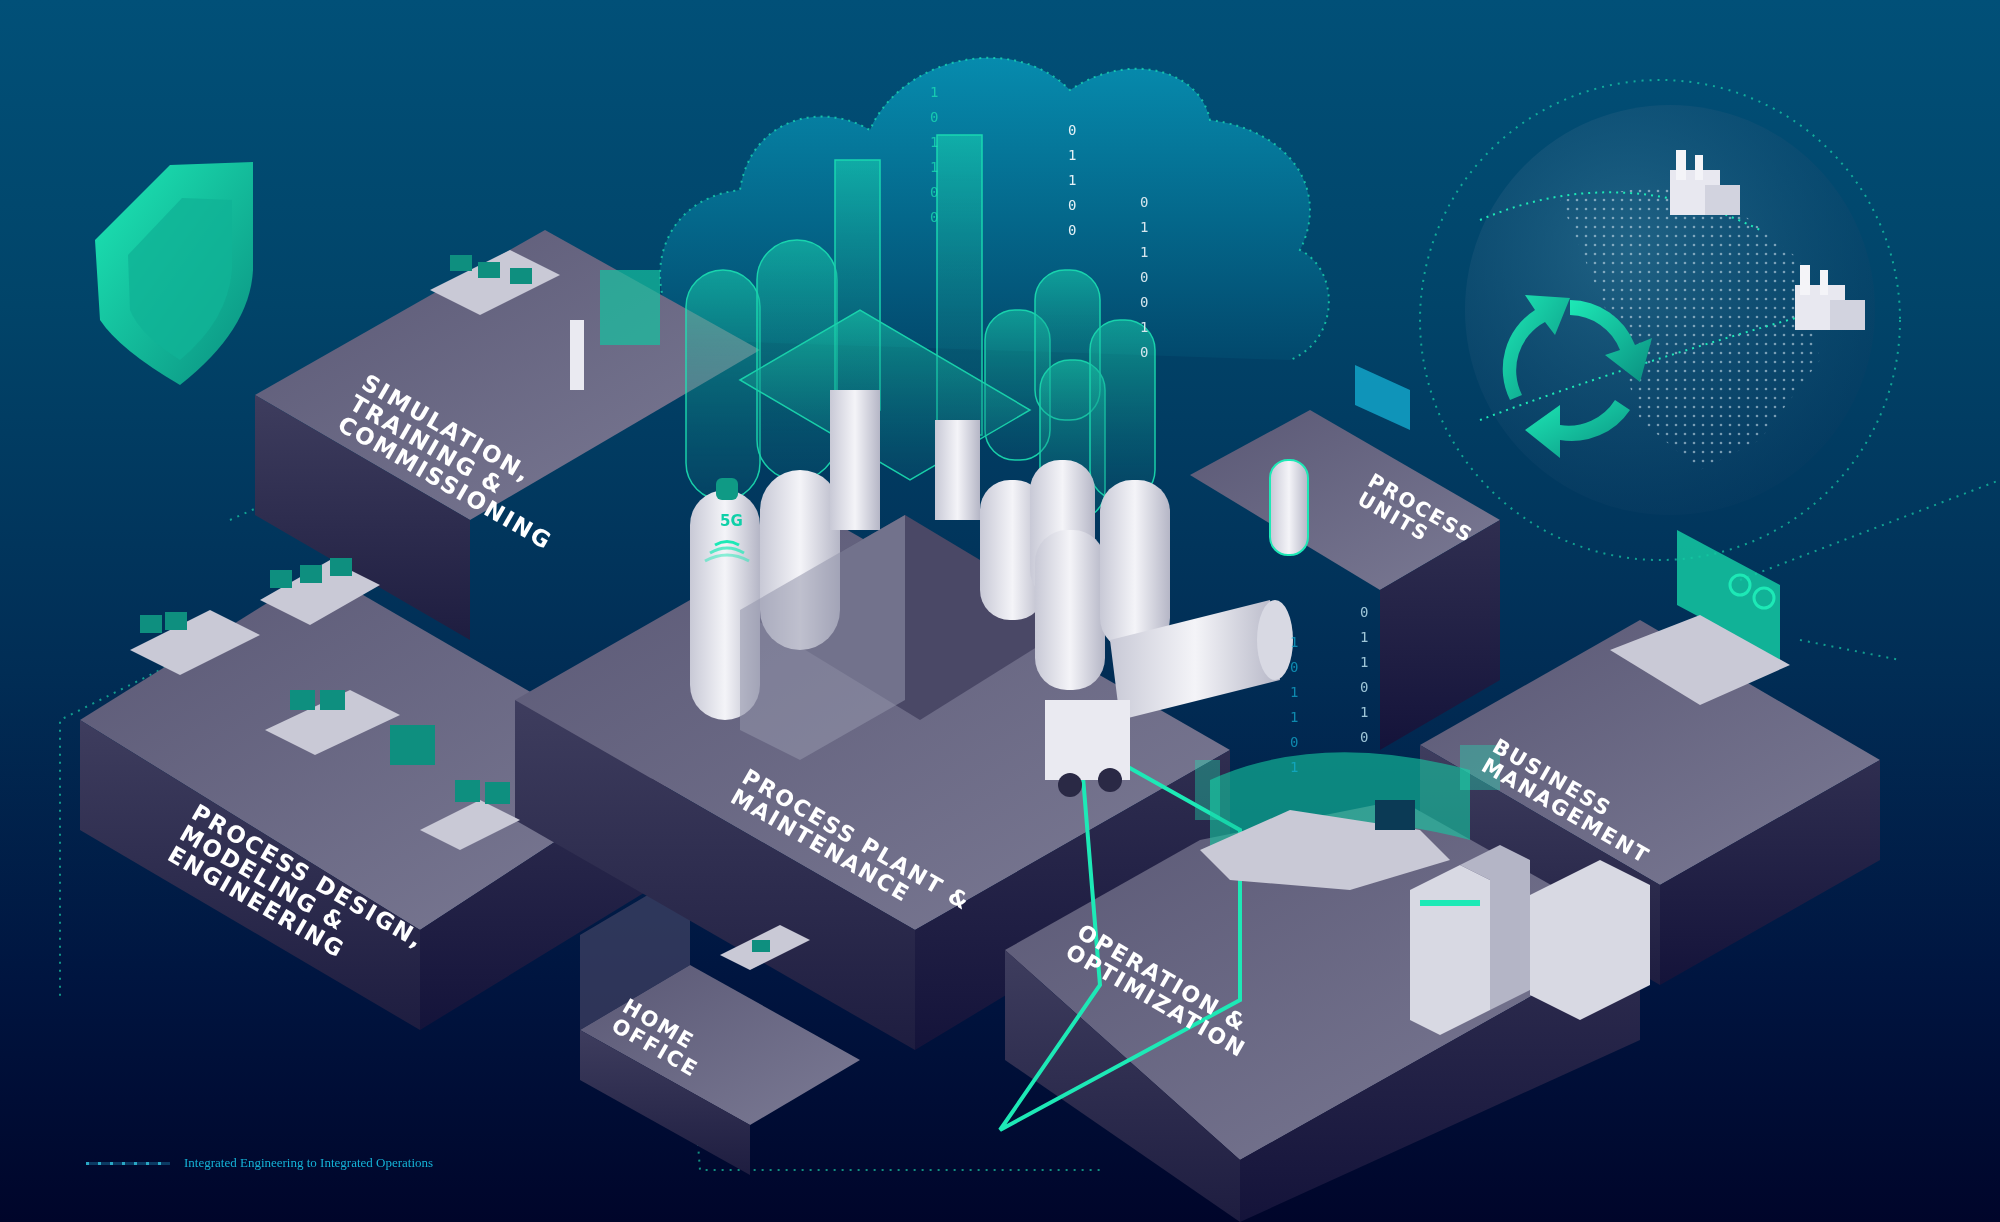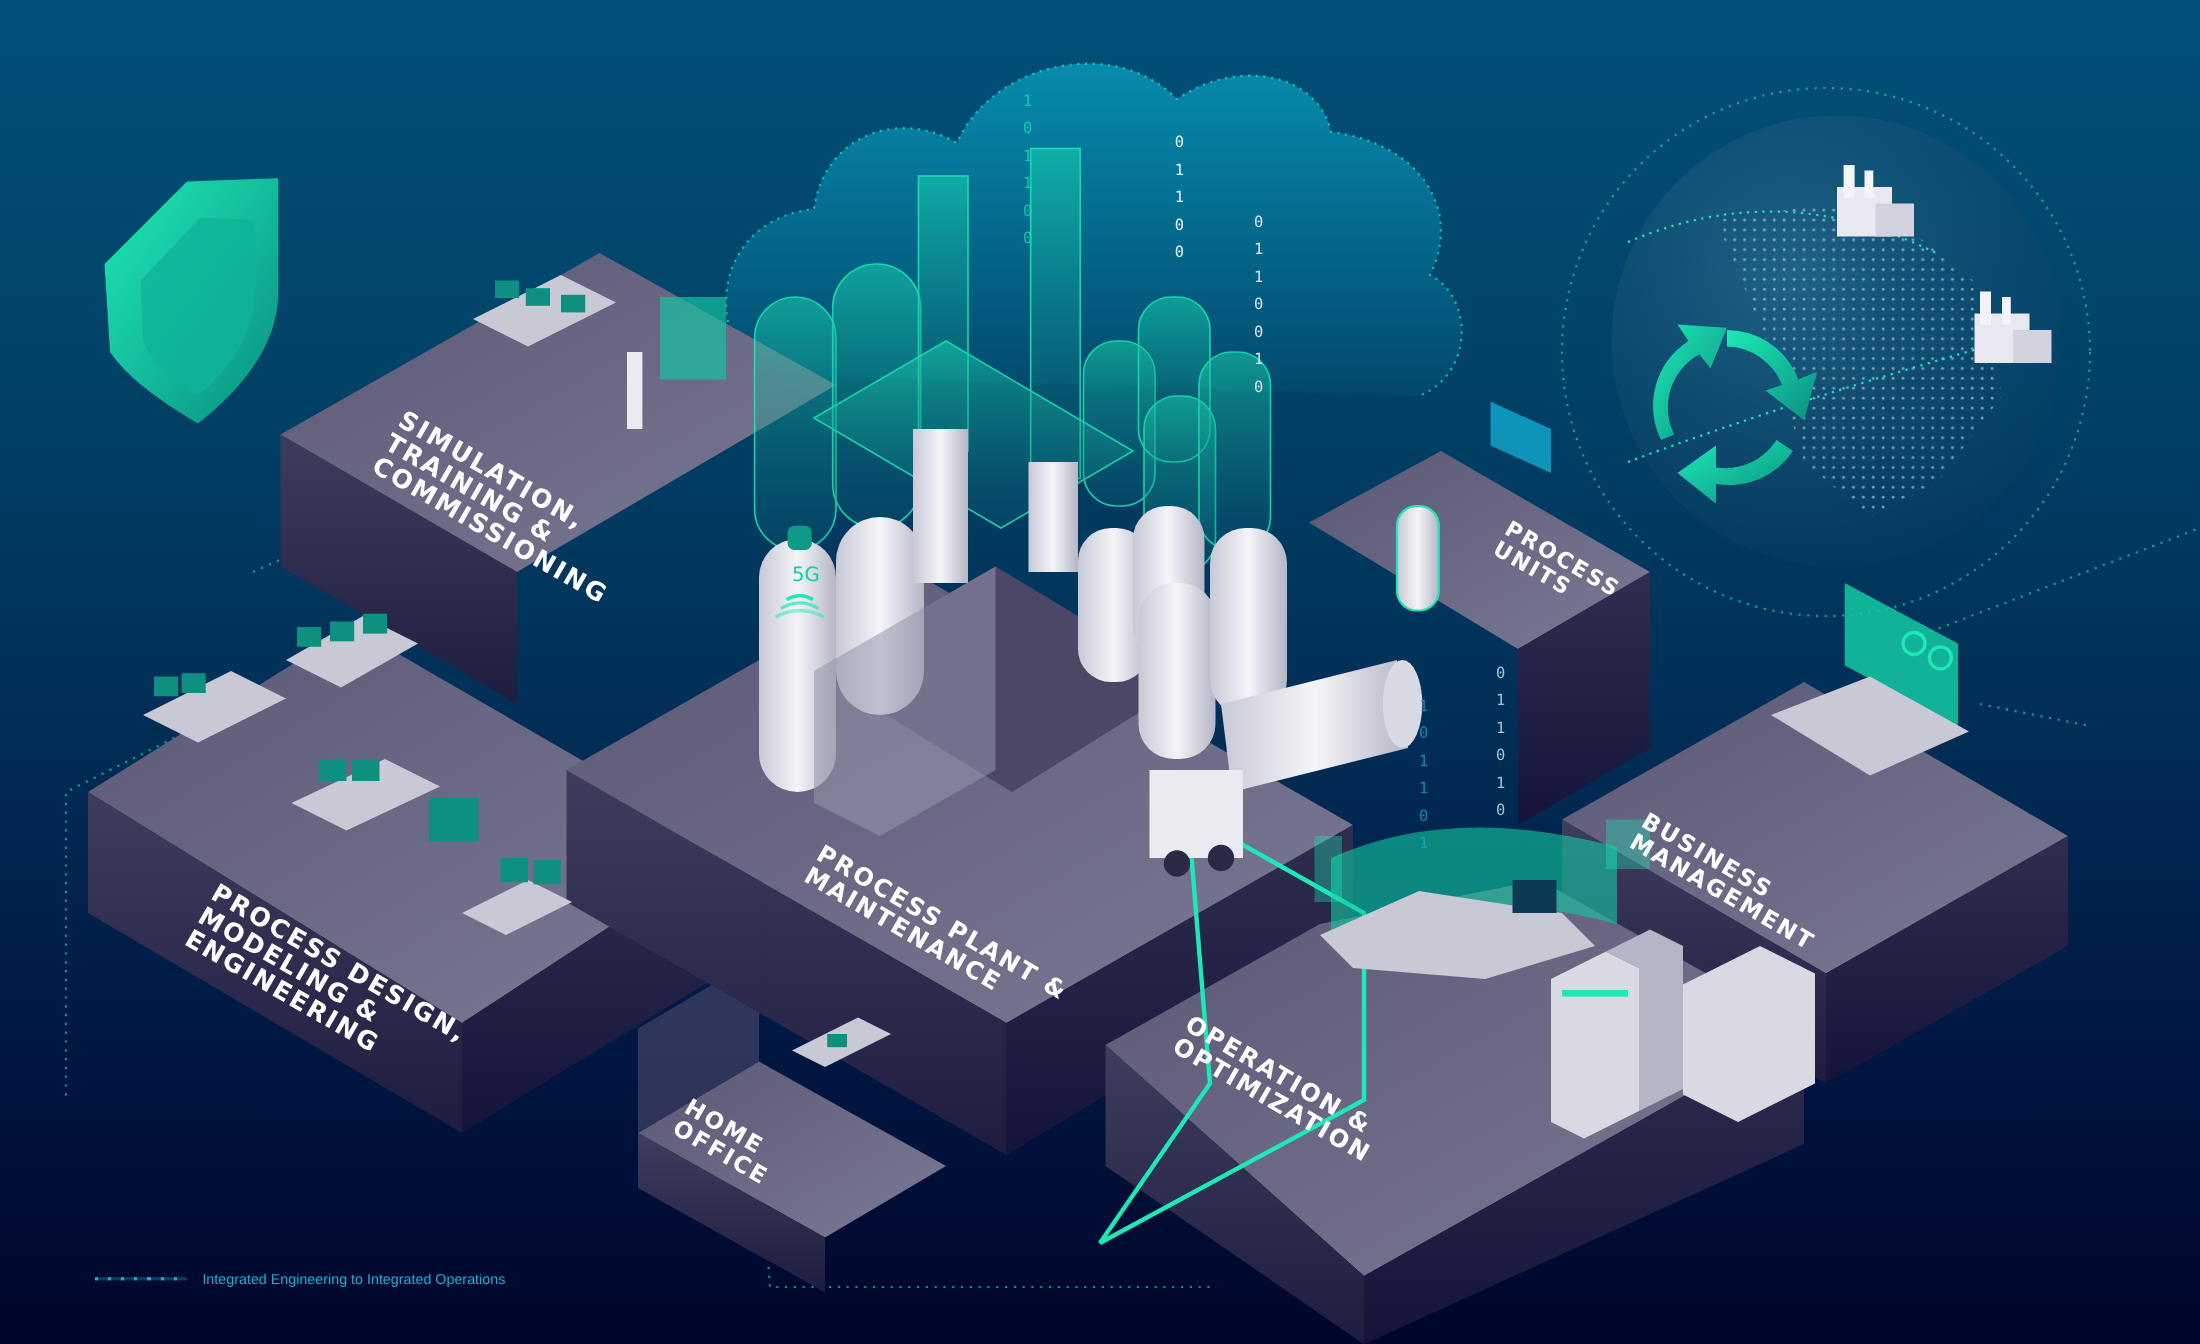--- a/index.html
+++ b/index.html
@@ -4,21 +4,21 @@
 <style>
   html,body{margin:0;padding:0;}
   body{width:2000px;height:1222px;overflow:hidden;background:#00042a;font-family:"DejaVu Sans",sans-serif;}
   #stage{position:relative;width:2000px;height:1222px;
     background:linear-gradient(180deg,#015078 0%,#014469 25%,#012d55 55%,#001540 80%,#00052a 100%);}
   svg.scene{position:absolute;left:0;top:0;width:2000px;height:1222px;}
   .label{position:absolute;color:#fff;font-weight:bold;font-family:"DejaVu Sans",sans-serif;
     letter-spacing:2px;line-height:1.05;white-space:pre;transform-origin:0 0;text-transform:uppercase;}
   .legend{position:absolute;left:86px;top:1155px;display:flex;align-items:center;gap:14px;}
   .legend .line{width:84px;height:3px;background:repeating-linear-gradient(90deg,#2aa7c4 0 3px,#0b3a63 3px 12px);}
-  .legend .txt{color:#14b2d6;font-size:13px;font-family:Liberation Sans, sans-serif;}
+  .legend .txt{color:#14b2d6;font-size:13px;font-family:Liberation Serif, serif;}
   .binary{position:absolute;font-family:"DejaVu Sans Mono",monospace;font-size:14px;line-height:25px;white-space:pre;}
 </style>
 </head>
 <body>
 
 <div id="stage">
 
 <svg class="scene" viewBox="0 0 2000 1222">
   <defs>
     <linearGradient id="gTop" x1="0" y1="0" x2="1" y2="1">
@@ -266,21 +266,21 @@
 0
 1
 0</div>
 <div class="binary" style="left:1290px;top:630px;color:#14b2d6;opacity:0.7;">1
 0
 1
 1
 0
 1</div>
 
-<div style="position:absolute;left:720px;top:512px;color:#0fd0a8;font-weight:normal;font-size:18px;">5G</div>
+<div style="position:absolute;left:720px;top:512px;color:#0fd0a8;font-weight:bold;font-size:15px;">5G</div>
 
 <div class="label" style="left:370px;top:370px;font-size:23px;transform:rotate(30deg);">Simulation,
 Training &amp;
 Commissioning</div>
 <div class="label" style="left:200px;top:800px;font-size:23px;transform:rotate(30deg);">Process Design,
 Modeling &amp;
 Engineering</div>
 <div class="label" style="left:750px;top:765px;font-size:22px;transform:rotate(30deg);">Process Plant &amp;
 Maintenance</div>
 <div class="label" style="left:630px;top:995px;font-size:21px;transform:rotate(30deg);">Home

